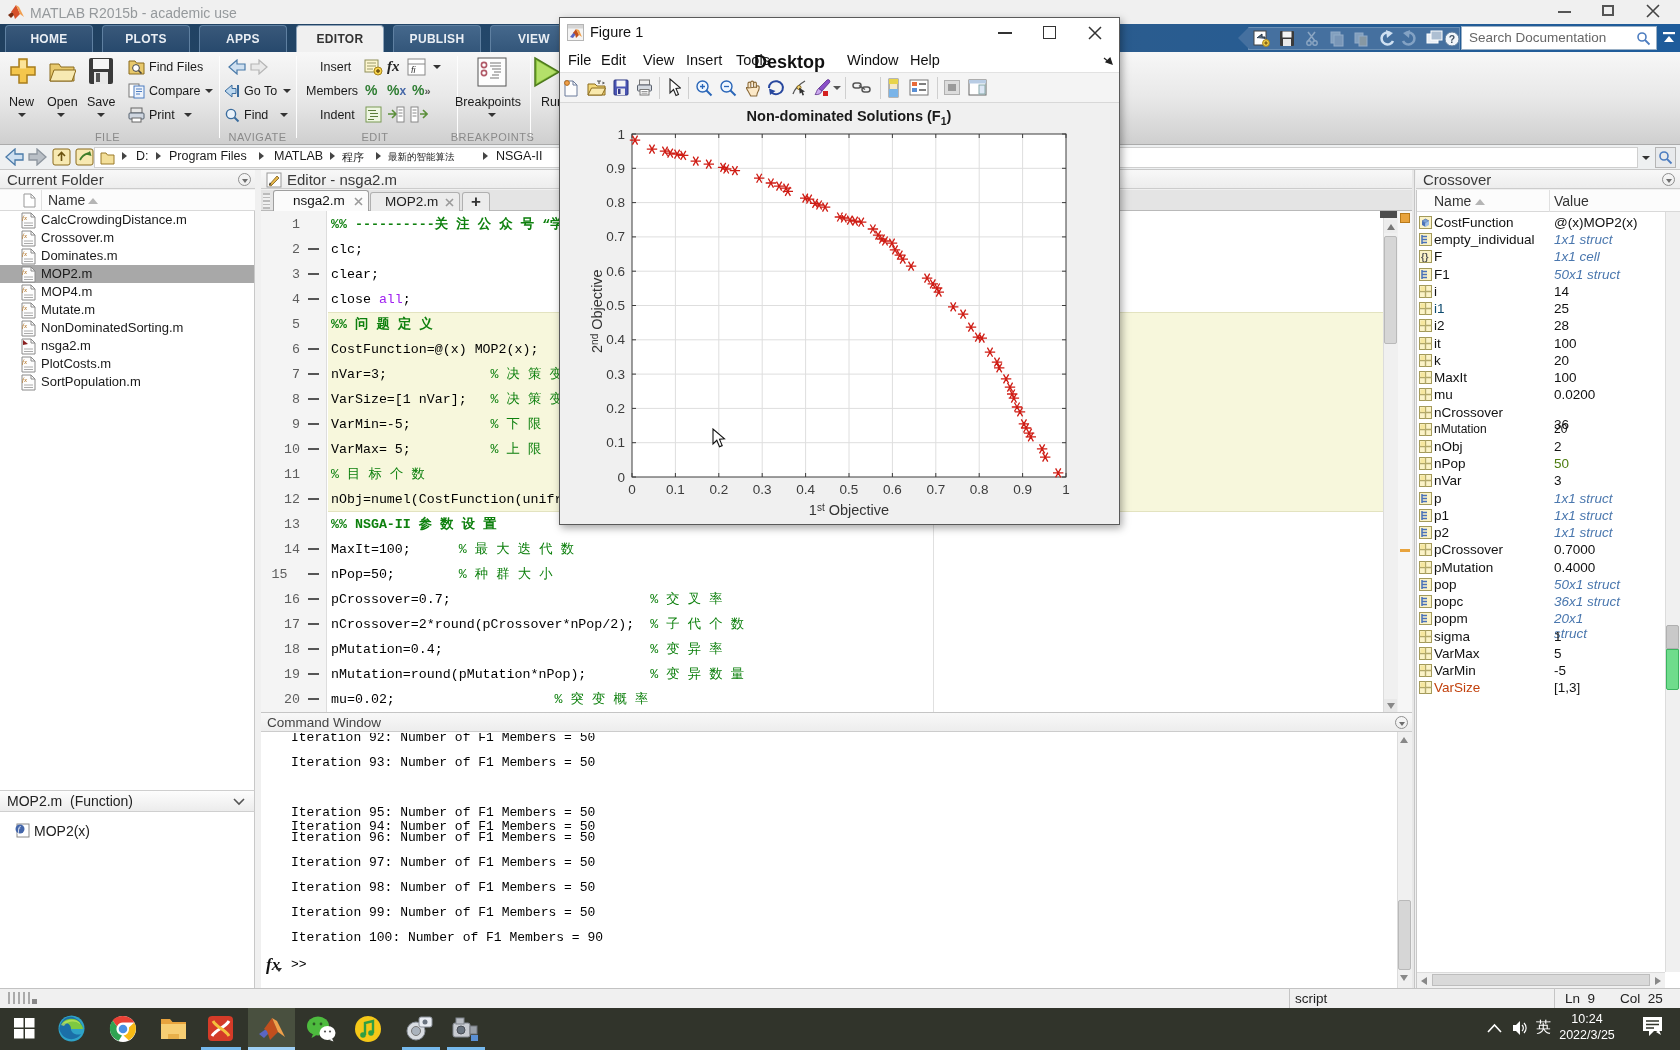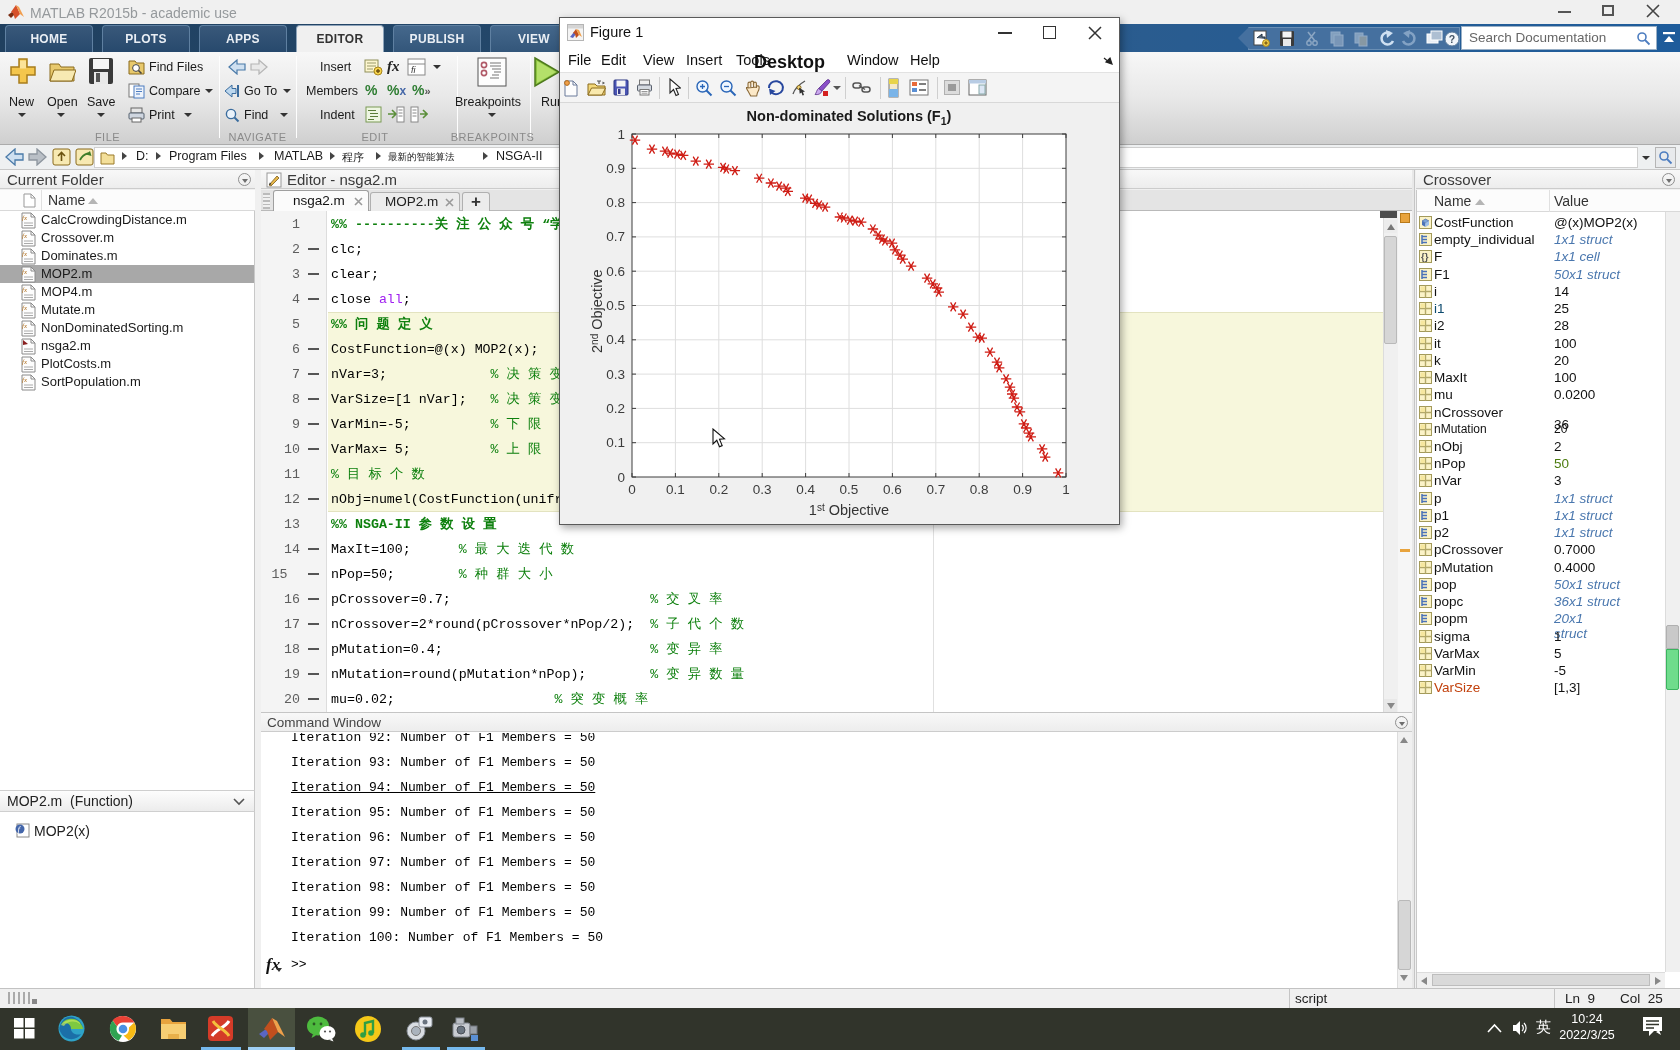--- a/index.html
+++ b/index.html
@@ -532,27 +532,27 @@
       <span class="abs" style="left:6px;top:2px;font-size:13.5px;color:#444;">Command Window</span>
       <span class="pbtn" style="left:1134px;top:3px;">
           <i></i>
         </span>
     </div>
     <div class="abs" style="left:261px;top:732px;width:1151px;height:256px;background:#fff;"></div>
     <div class="abs" style="left:291px;top:733px;width:700px;height:14px;overflow:hidden;">
         <div class="cwl" style="left:0;top:-8px;position:absolute;">Iteration 92: Number of F1 Members = 50</div>
       </div>
     <div class="cwl" style="left:291px;top:750px;">Iteration 93: Number of F1 Members = 50</div>
-    <div class="cwl" style="left:291px;top:775px;text-decoration:underline;">Iteration 94: Number of F1 Members = 50</div>
+    <div class="cwl" style="left:291px;top:814px;">Iteration 94: Number of F1 Members = 50</div>
     <div class="cwl" style="left:291px;top:800px;">Iteration 95: Number of F1 Members = 50</div>
     <div class="cwl" style="left:291px;top:825px;">Iteration 96: Number of F1 Members = 50</div>
     <div class="cwl" style="left:291px;top:850px;">Iteration 97: Number of F1 Members = 50</div>
     <div class="cwl" style="left:291px;top:875px;">Iteration 98: Number of F1 Members = 50</div>
     <div class="cwl" style="left:291px;top:900px;">Iteration 99: Number of F1 Members = 50</div>
-    <div class="cwl" style="left:291px;top:925px;">Iteration 100: Number of F1 Members = 50</div>
+    <div class="cwl" style="left:291px;top:925px;">Iteration 100: Number of F1 Members = 90</div>
     <div class="abs" style="left:266px;top:955px;width:20px;height:20px;font-family:'Liberation Serif',serif;font-style:italic;font-weight:700;font-size:17px;color:#111;">fx<span style="position:absolute;left:10px;top:13px;width:0;height:0;border-left:3px solid transparent;border-right:3px solid transparent;border-top:4px solid #333;"></span></div>
     <div class="cwl" style="left:291px;top:952px;">&gt;&gt;</div>
 
     <div class="abs" style="left:1397px;top:732px;width:15px;height:256px;background:#f0f0f0;border-left:1px solid #dcdcdc;"></div>
     <svg class="abs" style="left:1400px;top:737px" width="8" height="6" viewBox="0 0 8 6">
         <polygon points="4,0 8,6 0,6" fill="#888"></polygon>
       </svg>
     <svg class="abs" style="left:1400px;top:975px" width="8" height="6" viewBox="0 0 8 6">
         <polygon points="4,6 8,0 0,0" fill="#888"></polygon>
       </svg>

